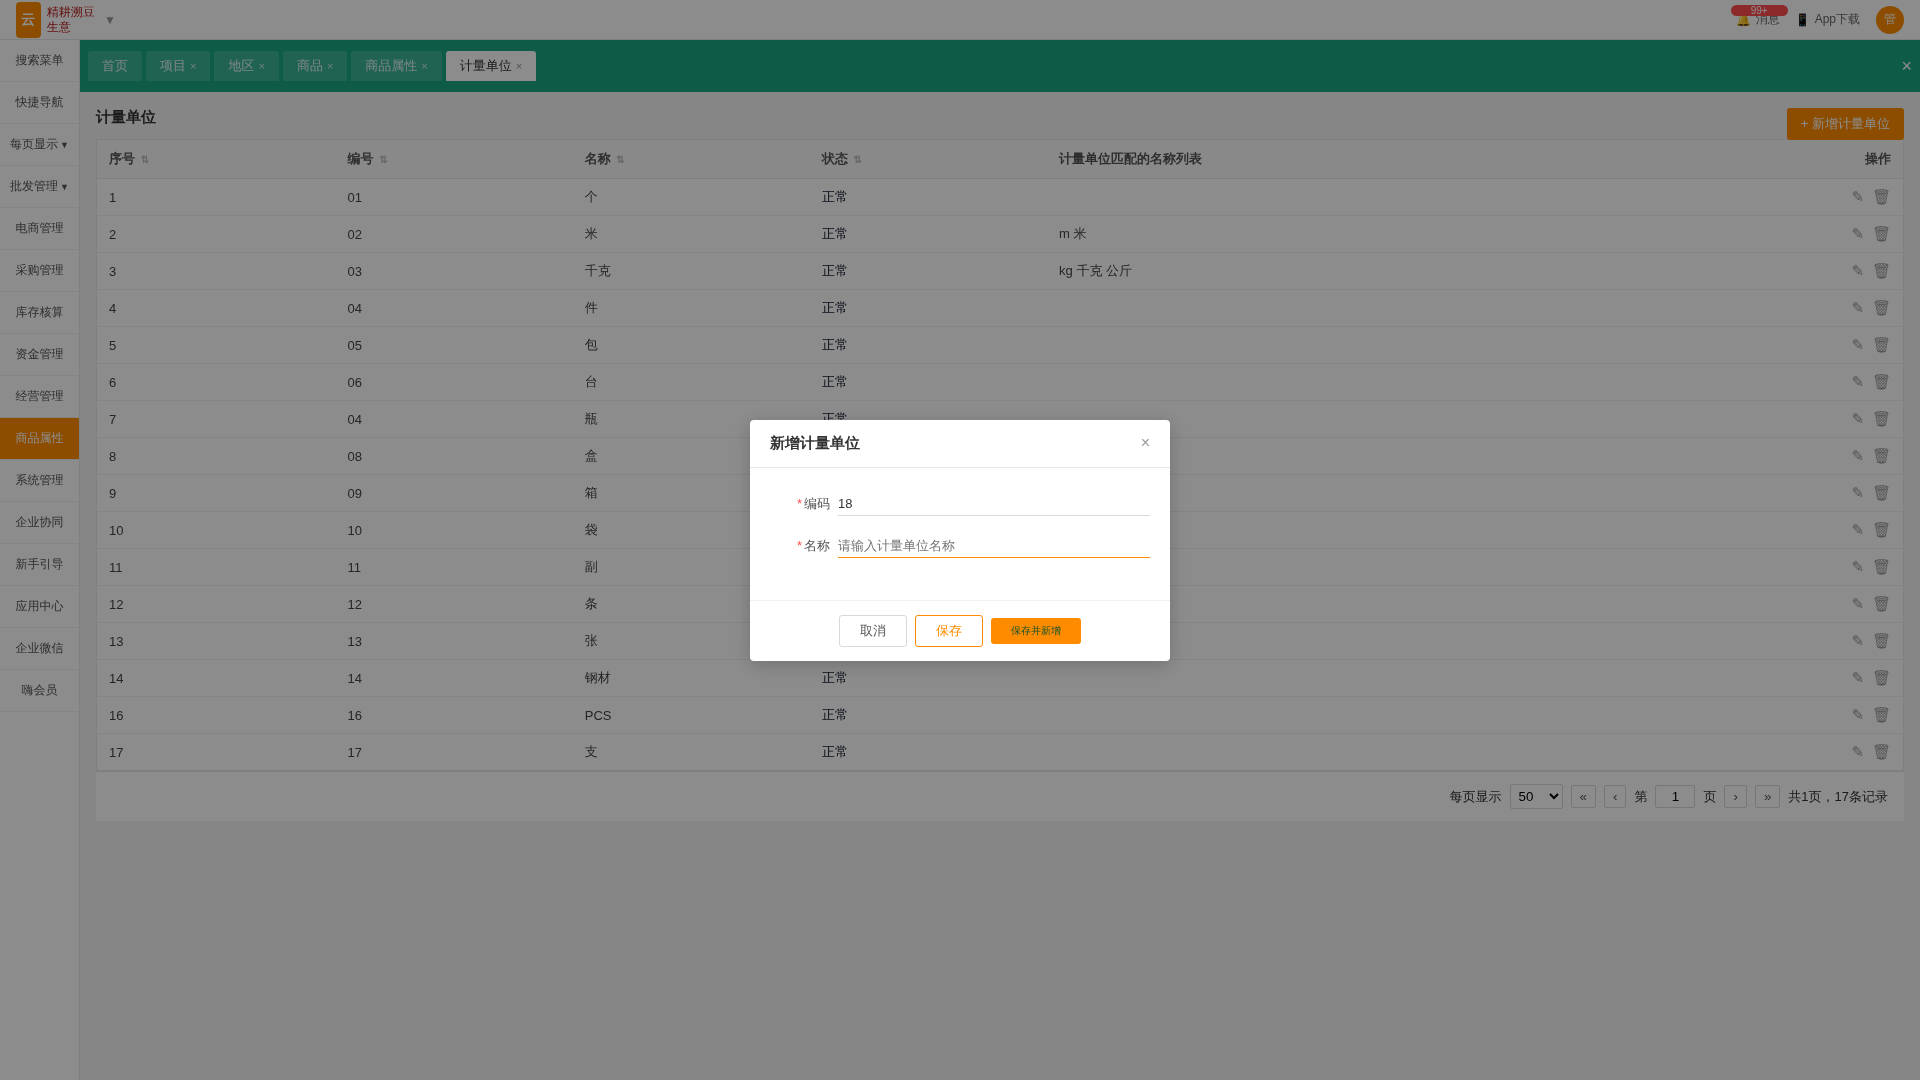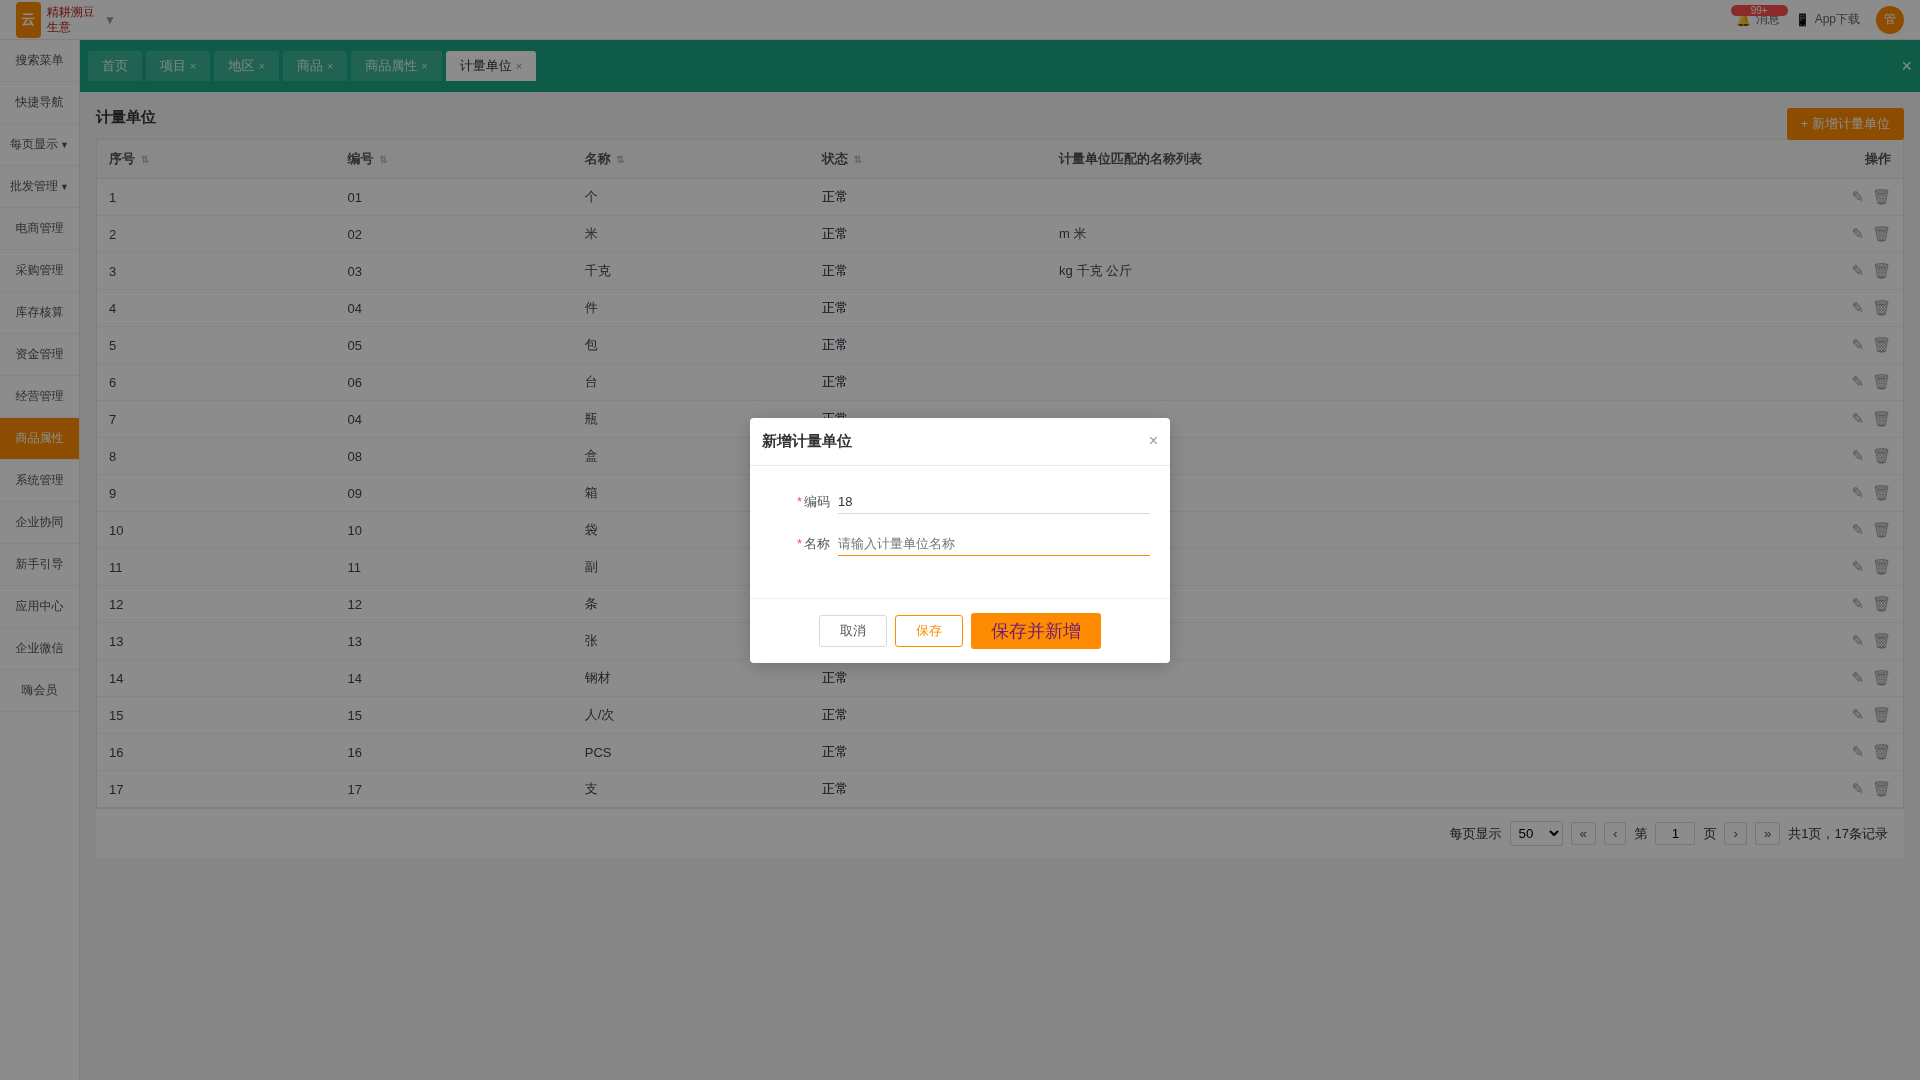--- a/index.html
+++ b/index.html
@@ -54,33 +54,33 @@
 
     
     .pagination { display: flex; align-items: center; justify-content: flex-end; padding: 12px 16px; background: #fff; border-top: 1px solid #e8e8e8; gap: 8px; font-size: 13px; }
     .page-btn { border: 1px solid #d9d9d9; background: #fff; padding: 3px 8px; cursor: pointer; border-radius: 2px; color: #555; }
     .page-input { border: 1px solid #d9d9d9; width: 40px; text-align: center; padding: 3px; border-radius: 2px; }
     .page-select { border: 1px solid #d9d9d9; padding: 3px 4px; border-radius: 2px; background: #fff; }
 
     
     .modal-overlay { position: fixed; top: 0; left: 0; width: 100%; height: 100%; background: rgba(0,0,0,0.45); z-index: 1000; display: flex; align-items: center; justify-content: center; }
     .modal { background: #fff; border-radius: 4px; width: 420px; box-shadow: 0 4px 20px rgba(0,0,0,0.2); }
-    .modal-header { display: flex; align-items: center; justify-content: space-between; padding: 14px 12px; border-bottom: 1px solid #e8e8e8; }
+    .modal-header { display: flex; align-items: center; justify-content: space-between; padding: 14px 20px; border-bottom: 1px solid #e8e8e8; }
     .modal-title { font-size: 15px; font-weight: 600; color: #333; }
     .modal-close { cursor: pointer; color: #999; font-size: 16px; border: none; background: none; }
     .modal-body { padding: 24px 20px; }
     .form-row { display: flex; align-items: center; margin-bottom: 18px; }
     .form-label { width: 60px; text-align: right; font-size: 13px; color: #555; margin-right: 8px; }
     .form-label .required { color: #ff4d4f; margin-right: 2px; }
     .form-input { flex: 1; border: none; border-bottom: 1px solid #d9d9d9; padding: 4px 0; font-size: 13px; outline: none; color: #333; }
     .form-input.active-input { border-bottom: 1.5px solid #ff8c00; }
     .modal-footer { display: flex; align-items: center; justify-content: center; gap: 8px; padding: 14px 20px; border-top: 1px solid #f0f0f0; }
     .btn-cancel { border: 1px solid #d9d9d9; background: #fff; padding: 6px 20px; border-radius: 3px; cursor: pointer; font-size: 13px; color: #555; }
     .btn-save { border: 1px solid #ff8c00; background: #fff; padding: 6px 20px; border-radius: 3px; cursor: pointer; font-size: 13px; color: #ff8c00; }
-    .btn-save-new { border: none; background: #ff8c00; padding: 6px 20px; border-radius: 3px; cursor: pointer; font-size: 18px; color: #701a75; }
+    .btn-save-new { border: none; background: #ff8c00; padding: 6px 20px; border-radius: 3px; cursor: pointer; font-size: 10px; color: #14532d; }
 
     .th-sort { cursor: pointer; user-select: none; }
   </style>
 </head>
 <body>
 
 <div class="top-bar">
   <div class="top-bar-left">
     <div class="logo-area">
       <div class="logo-icon">云</div>
@@ -358,33 +358,20 @@
         <div class="action-icons">
           <span class="action-icon" title="编辑">✎</span>
           <span class="action-icon" title="删除">🗑</span>
         </div>
       </td>
     </tr>
             <tr>
       <td>14</td>
       <td>14</td>
       <td>钢材</td>
-      <td><span class="status-normal">正常</span></td>
-      <td></td>
-      <td>
-        <div class="action-icons">
-          <span class="action-icon" title="编辑">✎</span>
-          <span class="action-icon" title="删除">🗑</span>
-        </div>
-      </td>
-    </tr>
-            <tr>
-      <td>15</td>
-      <td>15</td>
-      <td>人/次</td>
       <td><span class="status-normal">正常</span></td>
       <td></td>
       <td>
         <div class="action-icons">
           <span class="action-icon" title="编辑">✎</span>
           <span class="action-icon" title="删除">🗑</span>
         </div>
       </td>
     </tr>
             <tr>

